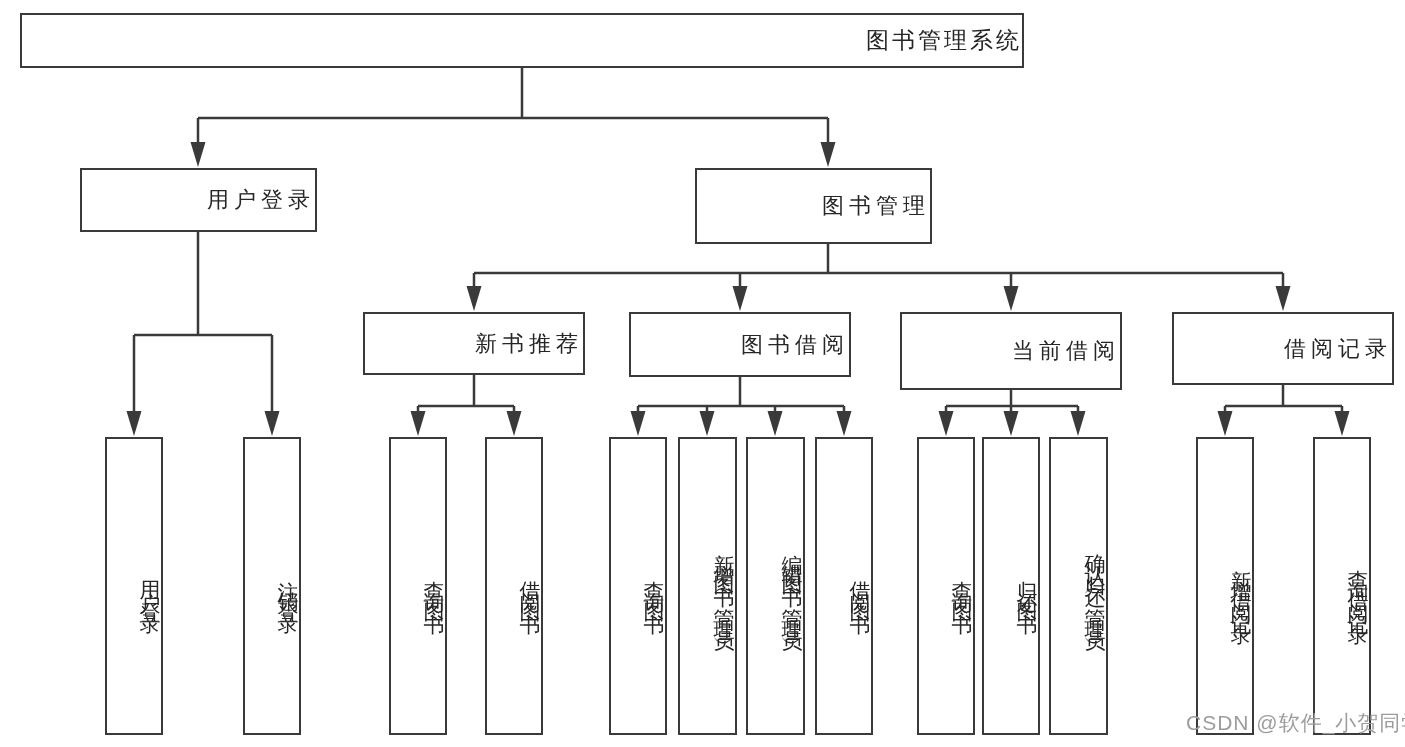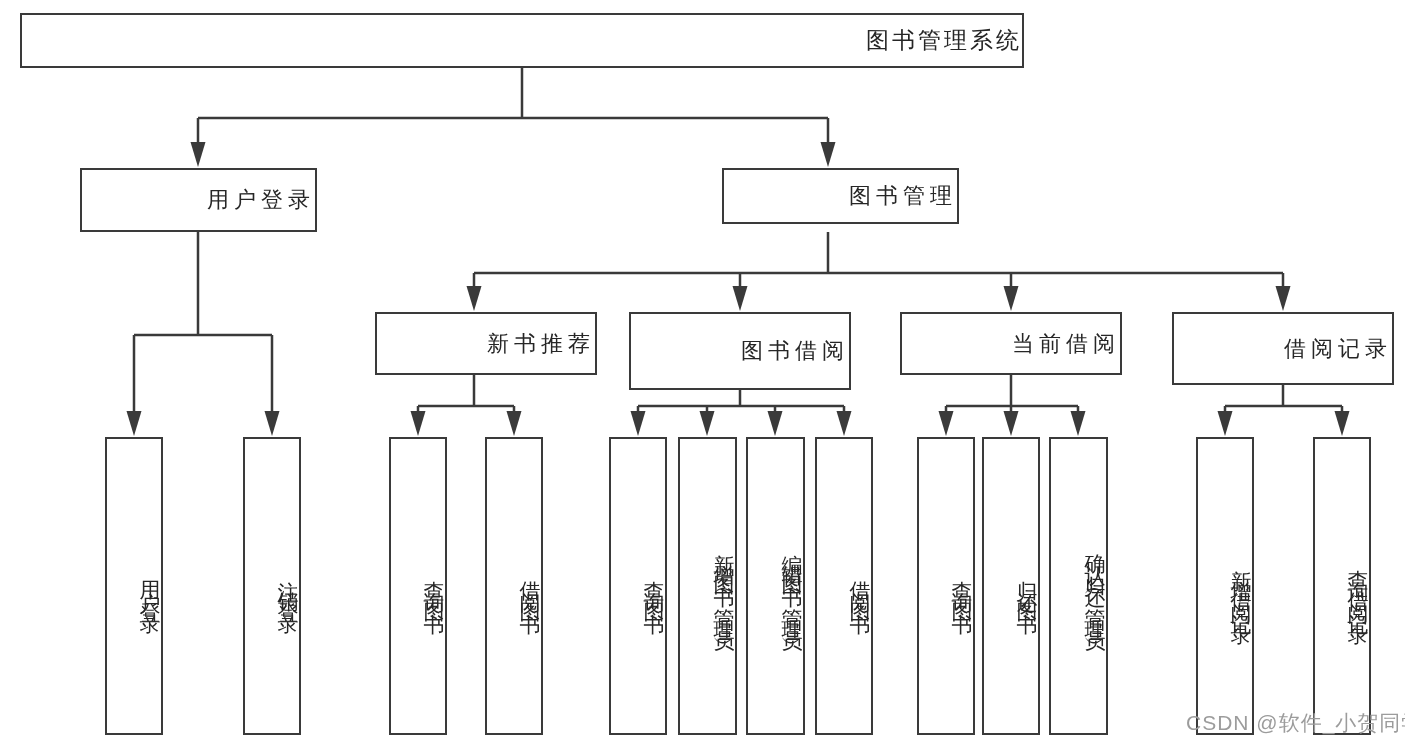--- a/index.html
+++ b/index.html
@@ -101,31 +101,31 @@
     <polygon class="arrow" points="1334.5,411 1349.5,411 1342,436"></polygon>
   </svg>
 
   <div class="box root" style="left:20px; top:13px; width:1004px; height:55px;">
     <span>图书管理系统</span>
   </div>
 
   <div class="box branch" style="left:80px; top:168px; width:237px; height:64px;">
     <span>用户登录</span>
   </div>
-  <div class="box branch" style="left:722px; top:168px; width:237px; height:56px;">
+  <div class="box branch" style="left:695px; top:168px; width:237px; height:76px;">
     <span>图书管理</span>
   </div>
 
-  <div class="box branch" style="left:363px; top:312px; width:222px; height:63px;margin-left:12px;">
+  <div class="box branch" style="left:363px; top:312px; width:222px; height:63px;">
     <span>新书推荐</span>
   </div>
-  <div class="box branch" style="left:629px; top:312px; width:222px; height:78px;">
+  <div class="box branch" style="left:629px; top:312px; width:222px; height:65px;">
     <span>图书借阅</span>
   </div>
-  <div class="box branch" style="left:900px; top:312px; width:222px; height:63px;">
+  <div class="box branch" style="left:900px; top:312px; width:222px; height:78px;">
     <span>当前借阅</span>
   </div>
   <div class="box branch" style="left:1172px; top:312px; width:222px; height:73px;">
     <span>借阅记录</span>
   </div>
 
   <div class="box leaf" style="left:105px; top:437px; width:58px; height:298px;">
     <span class="vtext">用户登录</span>
   </div>
   <div class="box leaf" style="left:243px; top:437px; width:58px; height:298px;">

